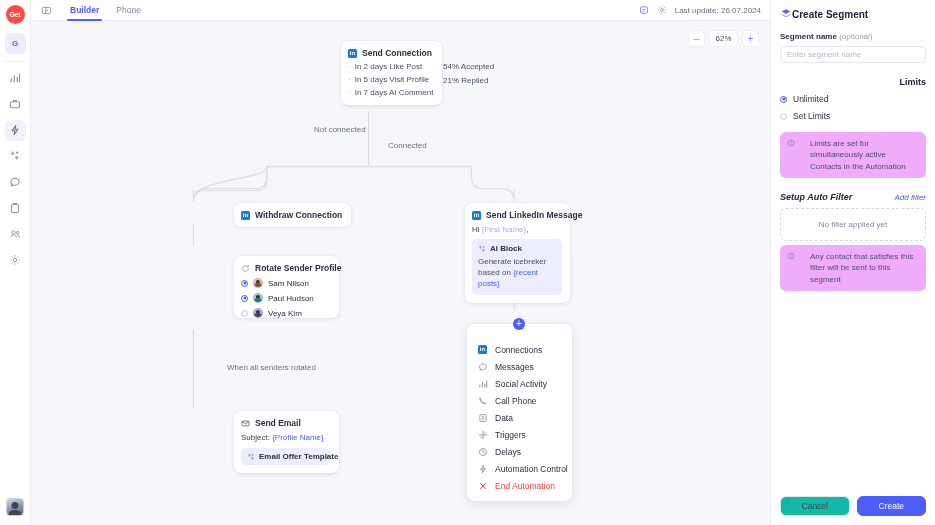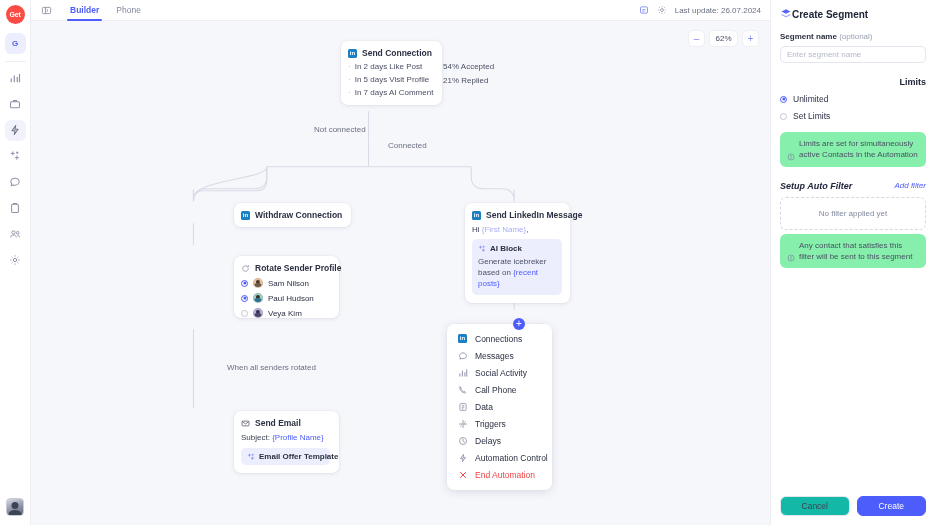--- a/index.html
+++ b/index.html
@@ -188,22 +188,22 @@
     font-size: 8px; color: #2b3042; font-weight: bold; white-space: nowrap;
   }
 
   
   .add-btn {
     position: absolute; left: 482px; top: 297px; width: 12px; height: 12px;
     border-radius: 50%; background: #4d5dfb; color: #fff;
     font-size: 10px; line-height: 11px; text-align: center; z-index: 25;
   }
   .menu {
-    position: absolute; left: 416px; top: 303px; width: 105px;
-    background: #fff; border-radius: 7px; padding: 6px 0 7px;
+    position: absolute; left: 436px; top: 303px; width: 105px;
+    background: #fff; border-radius: 7px; padding: 17px 0 7px;
     box-shadow: 0 2px 10px rgba(40,50,90,.13), 0 0 0 .5px rgba(40,50,90,.04);
     z-index: 20;
   }
   .menu-item {
     display: flex; align-items: center; gap: 7px;
     padding: 3.5px 11px; font-size: 8.5px; color: #2b3042; white-space: nowrap;
   }
   .menu-item .mi-icon { color: #8d93a6; display: flex; align-items: center; width: 10px; flex: 0 0 10px; }
   .menu-item .mi-icon svg { width: 10px; height: 10px; }
   .menu-item.danger { color: #ef4444; }
@@ -231,22 +231,22 @@
     padding: 0 6px; font-size: 8px; color: #2b3042;
     font-family: "Liberation Sans", sans-serif; background: #fff; outline: none;
   }
   .text-input::placeholder { color: #b4b9c8; }
 
   .section-title { font-size: 9px; font-weight: bold; color: #20263a; margin: 14px 0 7px; text-align: right; }
   .opt-row { display: flex; align-items: center; gap: 6px; margin-bottom: 7px; }
   .opt-label { font-size: 8.5px; color: #2b3042; }
 
   .info-box {
-    background: #86efac; border-radius: 6px; padding: 6px 7px;
-    display: flex; gap: 4px; margin-top: 4px; align-items: flex-end;
+    background: #f0abfc; border-radius: 6px; padding: 6px 7px;
+    display: flex; gap: 15px; margin-top: 4px;
   }
   .info-icon { color: #8289a0; flex: 0 0 8px; display: flex; align-items: flex-start; padding-top: .5px; }
   .info-icon svg { width: 8px; height: 8px; }
   .info-text { font-size: 8px; color: #4a5063; line-height: 1.42; }
 
   .filter-head {
     display: flex; align-items: center; justify-content: space-between;
     margin: 14px 0 6px;
     font-style: italic;
   }

